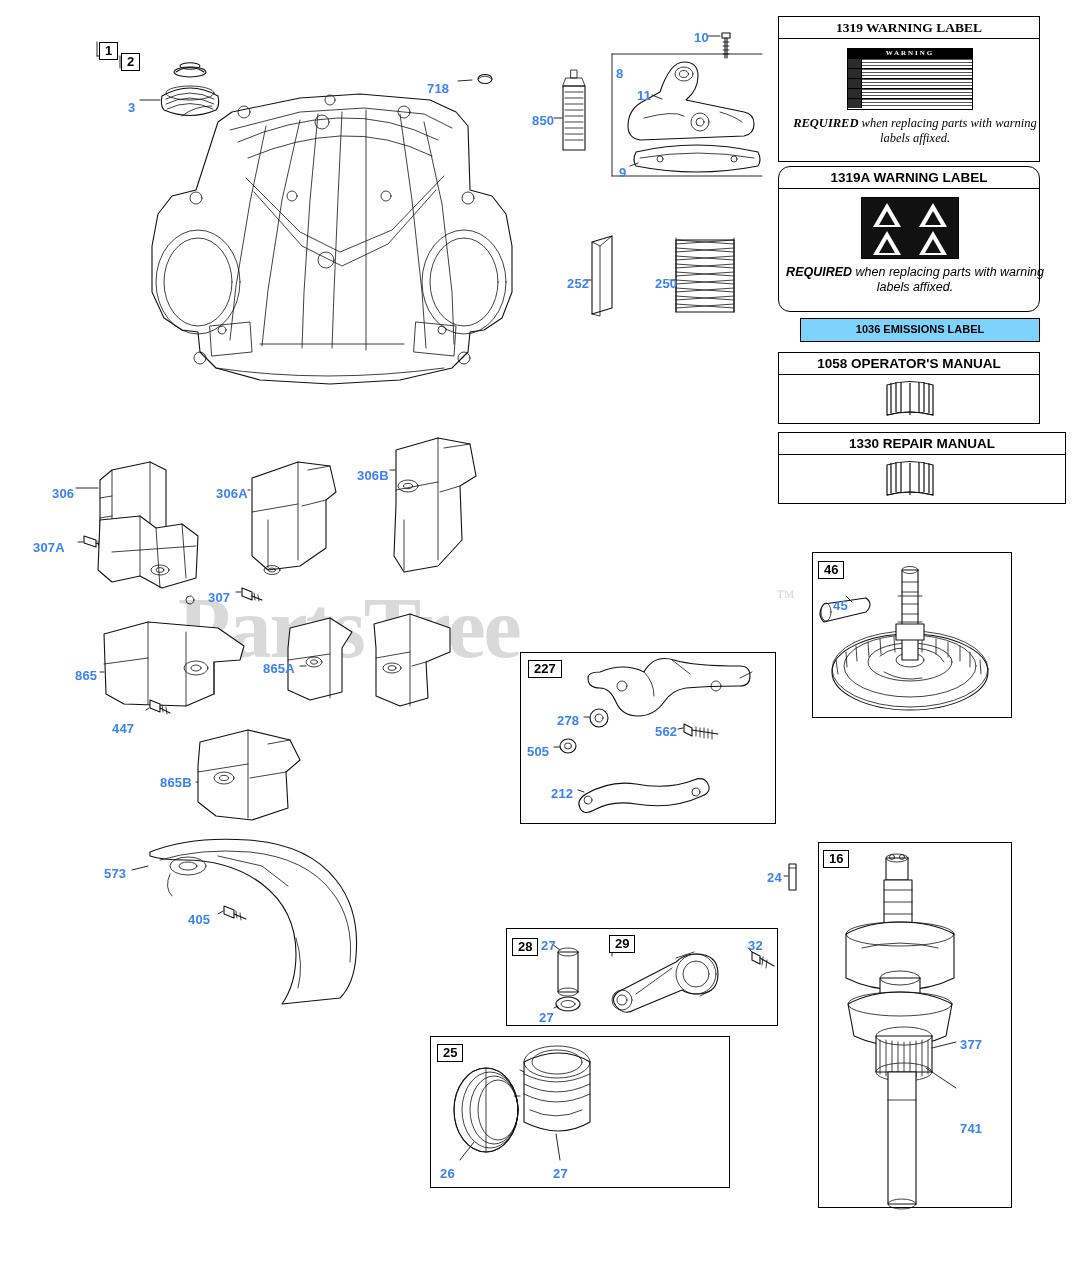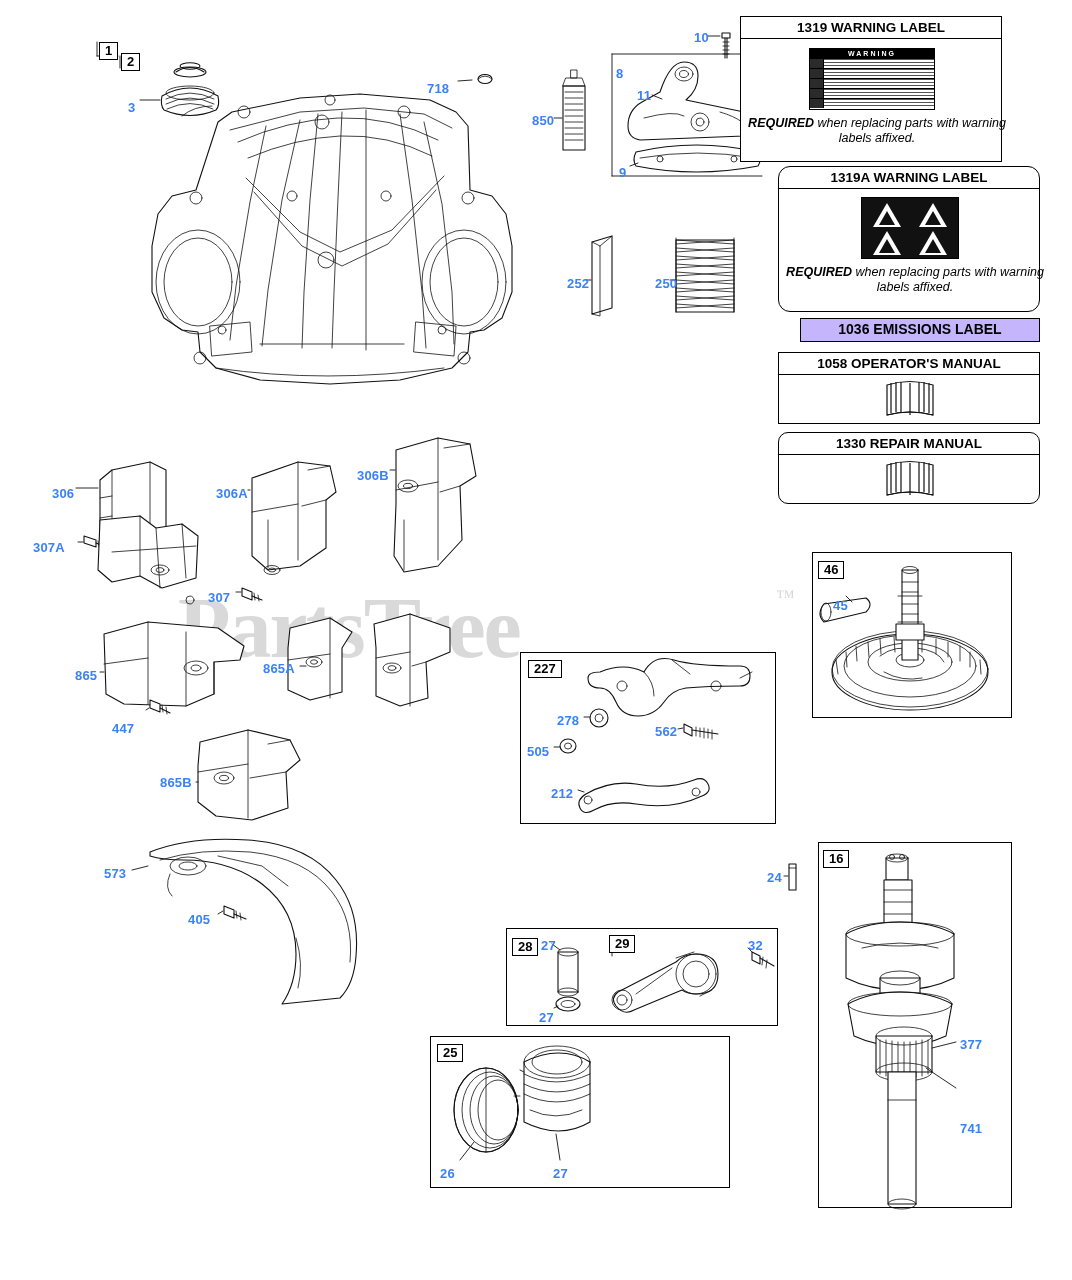--- a/index.html
+++ b/index.html
@@ -58,23 +58,23 @@
     line-height: 15px;
     padding: 3px 6px 5px 6px;
   }
   .panel-note b {
     font-style: italic;
     font-weight: bold;
   }
   .plain-panel {
     position: absolute;
     border: 1.5px solid #000;
-    background: #c4b5fd;
+    background: #7dd3fc;
     box-sizing: border-box;
-    font-size: 14px;
+    font-size: 11px;
     font-weight: bold;
     text-align: center;
     line-height: 21px;
     white-space: nowrap;
   }
   .grp {
     position: absolute;
     border: 1.5px solid #000;
     box-sizing: border-box;
     background: transparent;
@@ -551,21 +551,21 @@
       <ellipse class="thin" cx="498" cy="1110" rx="20" ry="30"></ellipse>
       <path class="thin" d="M486 1068 L486 1152 M514 1096 L520 1096"></path>
       <path class="leader" d="M460 1160 L474 1142"></path>
     </g>
     <g>
       <path class="leader" d="M560 1160 L556 1134"></path>
     </g>
 
   </svg>
 
-  <div class="panel" style="left:740px; top:16px; width:262px; height:146px;">
+  <div class="panel" style="left:778px; top:16px; width:262px; height:146px;font-family:Liberation Serif, serif;">
     <div class="panel-title">1319 WARNING LABEL</div>
     <div style="position:relative; height:105px;">
       <div class="wl-img wl1" style="left:68px; top:9px; width:126px; height:62px;">
         <div class="wl1-hdr">WARNING</div>
         <div class="wl1-row">
             <div class="wl1-ico"></div>
             <div class="wl1-txt"></div>
           </div>
         <div class="wl1-row">
             <div class="wl1-ico"></div>
@@ -614,21 +614,21 @@
         <g style="fill:none; stroke:#111; stroke-width:1.2;">
           <path d="M108 10 q23 -7 46 0 L154 40 q-23 -6 -46 0 Z" style="fill:#fff;"></path>
           <path d="M131 8 L131 40"></path>
           <path d="M112 8 L112 38 M117 7 L117 37 M122 7 L122 37 M140 7 L140 37 M145 7 L145 37 M150 8 L150 38"></path>
           <path d="M108 40 q23 -6 46 0"></path>
         </g>
       </svg>
     </div>
   </div>
 
-  <div class="panel" style="left:778px; top:432px; width:262px; height:72px;border-radius:10px;">
+  <div class="panel" style="left:778px; top:432px; width:288px; height:72px;">
     <div class="panel-title">1330 REPAIR MANUAL</div>
     <div style="position:relative; height:48px;">
       <svg width="262" height="48" viewBox="0 0 262 48">
         <g style="fill:none; stroke:#111; stroke-width:1.2;">
           <path d="M108 10 q23 -7 46 0 L154 40 q-23 -6 -46 0 Z" style="fill:#fff;"></path>
           <path d="M131 8 L131 40"></path>
           <path d="M112 8 L112 38 M117 7 L117 37 M122 7 L122 37 M140 7 L140 37 M145 7 L145 37 M150 8 L150 38"></path>
           <path d="M108 40 q23 -6 46 0"></path>
         </g>
       </svg>

